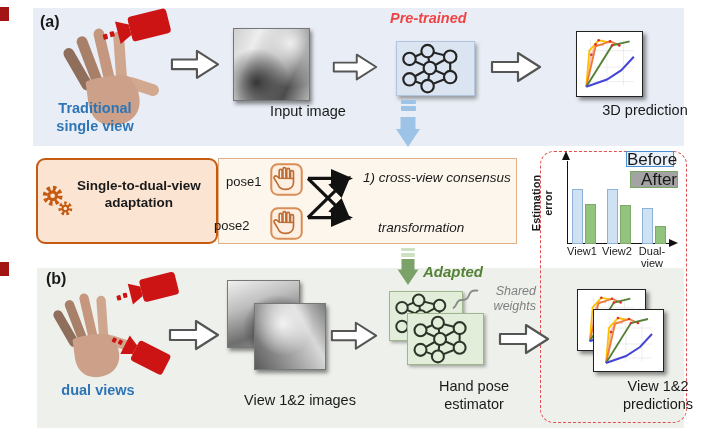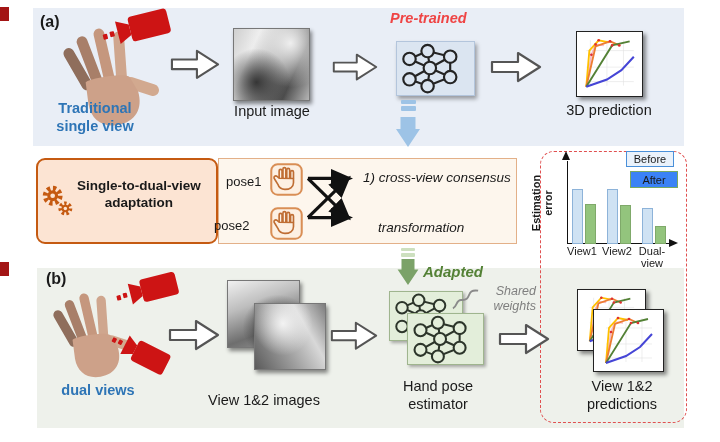--- a/index.html
+++ b/index.html
@@ -7,21 +7,21 @@
        font-family:"Liberation Sans",sans-serif;color:#1a1a1a;}
   .abs{position:absolute;}
   
   .panel-a{left:33px;top:8px;width:651px;height:138px;background:#e9eef6;}
   .panel-b{left:37px;top:268px;width:647px;height:160px;background:#eef1eb;}
   .bullet{width:9px;height:14px;background:#a31515;}
   .b1{left:0;top:7px;} .b2{left:0;top:262px;}
   
   .tag{font-size:16px;font-weight:bold;}
   .blue-label{color:#2e75b6;font-weight:bold;font-size:14.5px;line-height:18px;text-align:center;}
-  .caption{font-size:14.5px;text-align:center;line-height:18px;}
+  .caption{font-size:14.5px;text-align:center;line-height:18px;margin-left:36px;}
   .pretrained{color:#ef4444;font-weight:bold;font-style:italic;font-size:14.5px;}
   .adapted{color:#538135;font-weight:bold;font-style:italic;font-size:15px;}
   .grayit{color:#7f7f7f;font-style:italic;font-size:12.5px;line-height:15px;text-align:right;}
   
   .method-box{left:36px;top:158px;width:182px;height:86px;background:#fce4d3;
       border:2px solid #c55a11;border-radius:9px;box-sizing:border-box;}
   .method-text{left:66px;top:177px;width:146px;font-size:13.5px;font-weight:bold;
       text-align:center;line-height:17px;}
   .pose-box{left:218px;top:158px;width:299px;height:86px;background:#fdf6ed;
       border:1px solid #e3b088;box-sizing:border-box;}
@@ -58,25 +58,25 @@
   .yarrow{left:562px;top:151px;width:0;height:0;border-left:4.5px solid transparent;
       border-right:4.5px solid transparent;border-bottom:9px solid #111;}
   .xarrow{left:669px;top:239px;width:0;height:0;border-top:4.5px solid transparent;
       border-bottom:4.5px solid transparent;border-left:9px solid #111;}
   .ylab{left:514px;top:186px;width:66px;height:34px;transform:rotate(-90deg);
       font-size:11px;font-weight:600;text-align:center;line-height:12px;}
   #bars{left:570px;top:184px;width:100px;height:60px;}
   .bar{position:absolute;bottom:0;width:11px;box-sizing:border-box;}
   #xticks{left:568px;top:246px;width:106px;height:28px;}
   .xtick{position:absolute;top:0;width:36px;text-align:center;font-size:11px;line-height:11.5px;}
-  .legend{font-size:11px;text-align:center;box-sizing:border-box;}
+  .legend{font-size:17px;text-align:right;box-sizing:border-box;}
   .leg-before{left:626px;top:151px;width:48px;height:16px;line-height:15px;
       background:#eaf2fb;border:1.2px solid #4a90d9;}
   .leg-after{left:630px;top:171px;width:48px;height:17px;line-height:16px;
-      background:#3b82f6;border:1px solid #79a862;}
+      background:#a3a3a3;border:1px solid #79a862;}
 </style>
 </head>
 <body>
 
 <div id="fig">
 
   <div class="abs bullet b1"></div>
   <div class="abs bullet b2"></div>
   <div class="abs panel-a"></div>
   <div class="abs panel-b"></div>

